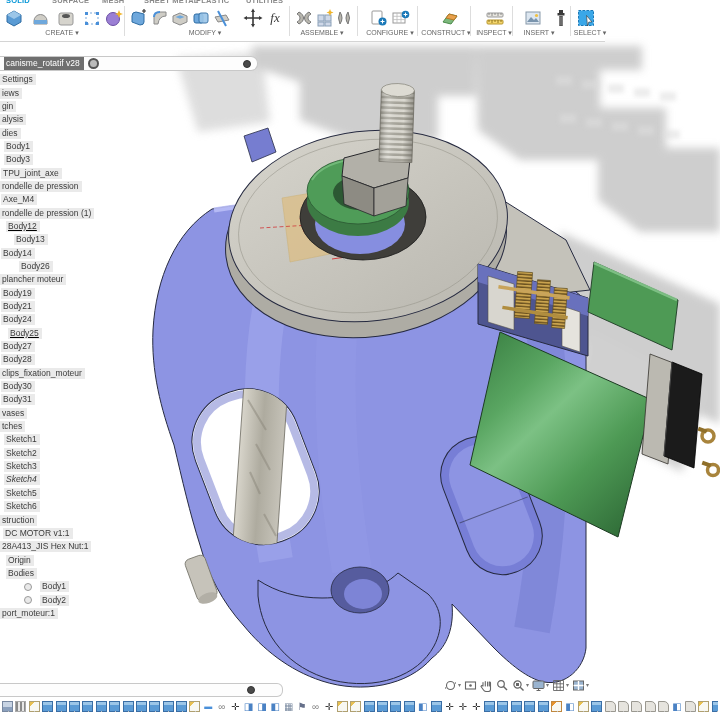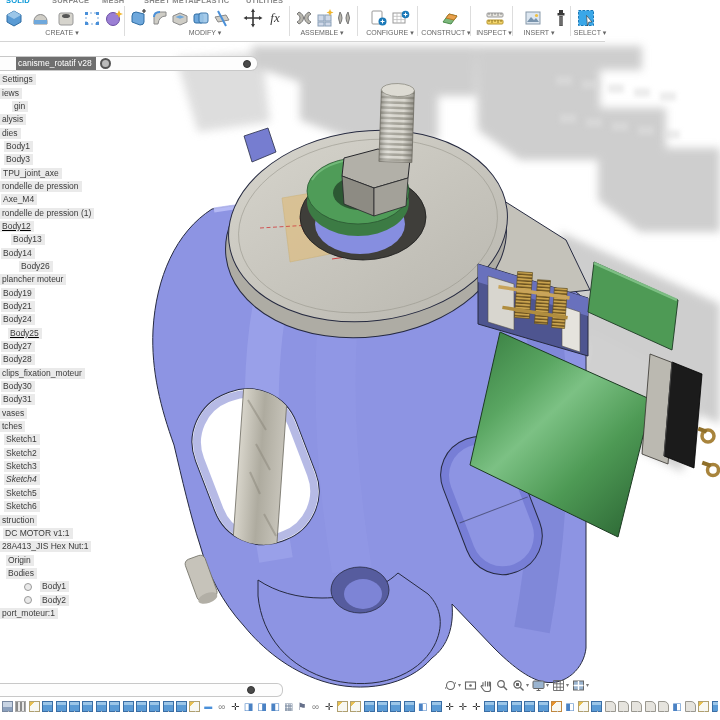--- a/index.html
+++ b/index.html
@@ -23,21 +23,21 @@
   .rdiv{position:absolute;top:6px;width:1px;height:30px;background:#ddd;}
   .fx{font-family:"Liberation Serif","DejaVu Serif",serif;font-style:italic;font-size:13px;
     color:#3a3a3a;line-height:20px;text-align:center;}
 
   
   #browser{position:absolute;left:0;top:56px;z-index:20;}
   #browser-bar{position:absolute;left:0;top:0;width:257px;height:13px;background:#fdfdfd;
     border:1px solid #c8c8c8;border-left:none;border-radius:0 7px 7px 0;}
   .bar-dot{position:absolute;top:2.5px;width:8px;height:8px;border-radius:50%;
     background:#4a4a4a;border:1px solid #333;box-sizing:border-box;}
-  #browser-title-row{position:absolute;left:16px;top:1px;display:flex;align-items:center;}
+  #browser-title-row{position:absolute;left:4px;top:1px;display:flex;align-items:center;}
   #browser-title{background:#6f6f6f;color:#fff;font-size:8.5px;padding:1px 4px 2px 2px;
     white-space:nowrap;}
   #title-radio{width:7px;height:7px;border:2px solid #555;border-radius:50%;background:#bbb;
     margin-left:4px;}
   #browser-items{position:absolute;left:0;top:17px;}
   .b-row{height:13.35px;display:flex;align-items:center;}
   .b-label{background:rgba(233,233,233,.95);font-size:8.5px;color:#3a3a3a;
     padding:0 3px 1px 2px;white-space:nowrap;}
   .bulb{width:6px;height:6px;border:1px solid #9a9a9a;border-radius:50%;background:#e9e9e9;
     margin-right:8px;flex:none;}
@@ -427,21 +427,21 @@
       <span id="browser-title">canisme_rotatif v28</span>
       <span id="title-radio"></span>
     </div>
     <div id="browser-items">
         <div class="b-row" style="padding-left: 0px;">
           <span class="b-label">Settings</span>
         </div>
         <div class="b-row" style="padding-left: 0px;">
           <span class="b-label">iews</span>
         </div>
-        <div class="b-row" style="padding-left: 12px;">
+        <div class="b-row" style="padding-left: 0px;">
           <span class="b-label">gin</span>
         </div>
         <div class="b-row" style="padding-left: 0px;">
           <span class="b-label">alysis</span>
         </div>
         <div class="b-row" style="padding-left: 0px;">
           <span class="b-label">dies</span>
         </div>
         <div class="b-row" style="padding-left: 4px;">
           <span class="b-label">Body1</span>
@@ -454,24 +454,24 @@
         </div>
         <div class="b-row" style="padding-left: 0px;">
           <span class="b-label">rondelle de pression</span>
         </div>
         <div class="b-row" style="padding-left: 1px;">
           <span class="b-label">Axe_M4</span>
         </div>
         <div class="b-row" style="padding-left: 0px;">
           <span class="b-label">rondelle de pression (1)</span>
         </div>
-        <div class="b-row" style="padding-left: 0; text-decoration: underline;">
+        <div class="b-row" style="padding-left: 6px; text-decoration: underline;">
           <span class="b-label">Body12</span>
         </div>
-        <div class="b-row" style="padding-left: 11px;">
+        <div class="b-row" style="padding-left: 1px; margin-left: 13px;">
           <span class="b-label">Body13</span>
         </div>
         <div class="b-row" style="padding-left: 1px;">
           <span class="b-label">Body14</span>
         </div>
         <div class="b-row" style="padding-left: 19px;">
           <span class="b-label">Body26</span>
         </div>
         <div class="b-row" style="padding-left: 0px;">
           <span class="b-label">plancher moteur</span>

